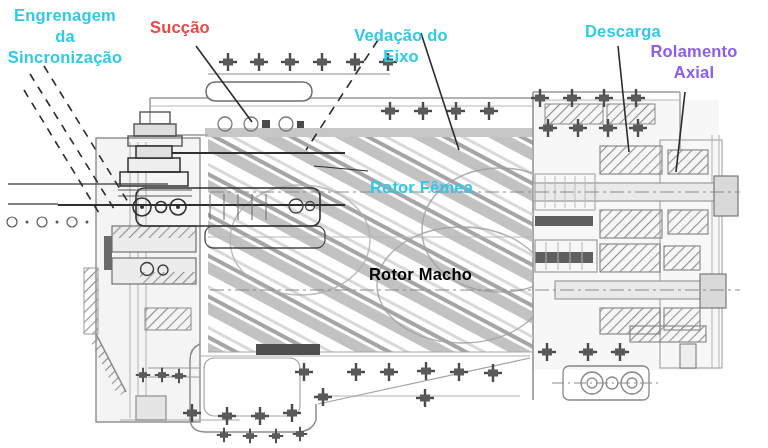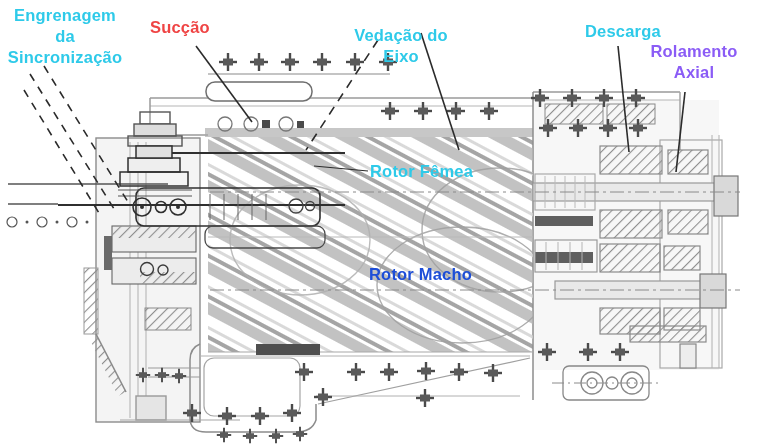--- a/index.html
+++ b/index.html
@@ -10,21 +10,21 @@
   .drawing{position:absolute;left:0;top:0;}
   .dlabel{
     position:absolute;font-weight:700;font-size:16.5px;line-height:1.28;
     color:#2ecae9;white-space:pre-line;letter-spacing:.2px;text-align:center;
   }
   .lbl-sync{left:2px;top:5px;width:126px;}
   .lbl-suction{left:150px;top:17px;text-align:left;}
   .lbl-seal{left:336px;top:9px;width:130px;margin-top:16px;}
   .lbl-discharge{left:585px;top:21px;text-align:right;}
   .lbl-axial{left:648px;top:41px;width:92px;}
-  .lbl-female{left:370px;top:161px;text-align:center;}
+  .lbl-female{left:370px;top:177px;text-align:center;}
   .lbl-male{left:369px;top:264px;text-align:left;}
 </style>
 </head>
 <body>
 
 <div class="stage">
 
   <svg class="drawing" width="768" height="448" viewBox="0 0 768 448">
     <defs>
       <pattern id="hatch" patternUnits="userSpaceOnUse" width="7" height="7" patternTransform="rotate(45)">
@@ -258,14 +258,14 @@
   </svg>
 
   <div class="dlabel lbl-sync" style="color: rgb(46, 202, 233);">Engrenagem da
 Sincronização</div>
   <div class="dlabel lbl-suction" style="color: #ef4444;">Sucção</div>
   <div class="dlabel lbl-seal" style="color: rgb(46, 202, 233);">Vedação do Eixo</div>
   <div class="dlabel lbl-discharge" style="color: rgb(46, 202, 233);">Descarga</div>
   <div class="dlabel lbl-axial" style="color: #8b5cf6;">Rolamento
 Axial</div>
   <div class="dlabel lbl-female" style="color: rgb(46, 202, 233);">Rotor Fêmea</div>
-  <div class="dlabel lbl-male" style="color: #1d4ed8;">Rotor Macho</div>
+  <div class="dlabel lbl-male" style="color: #000000;">Rotor Macho</div>
 </div>
 
 </body></html>

